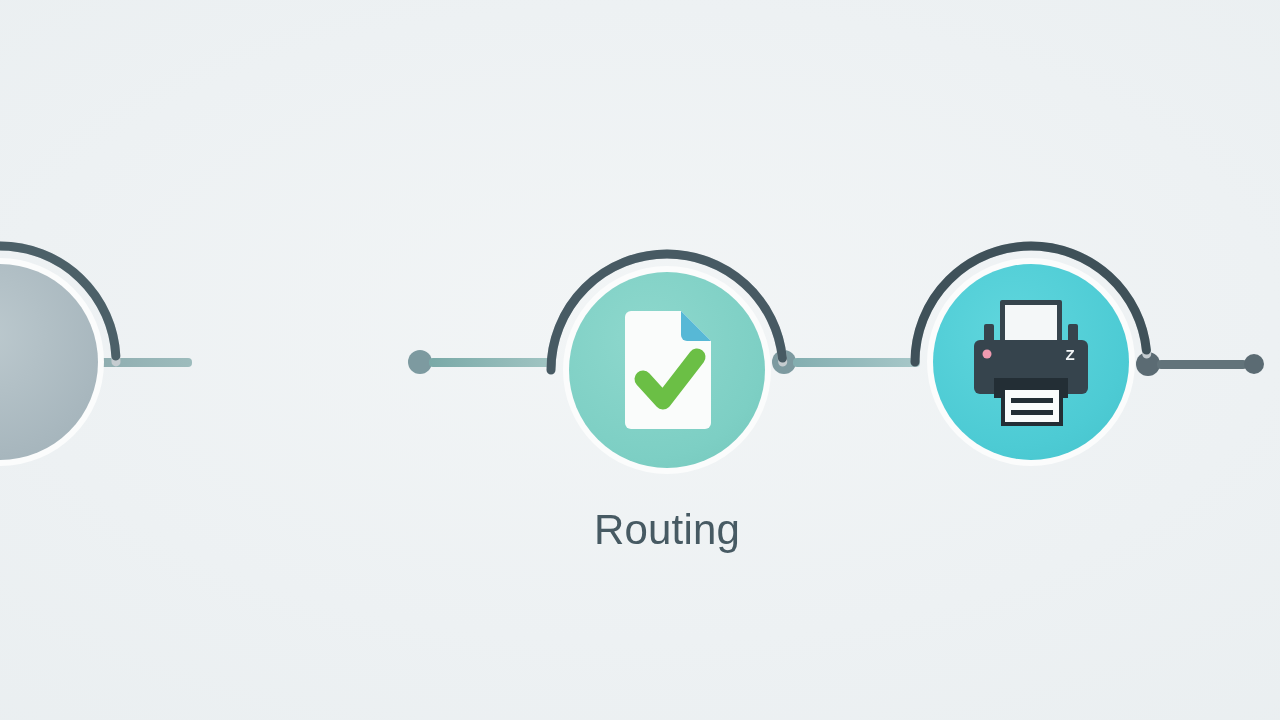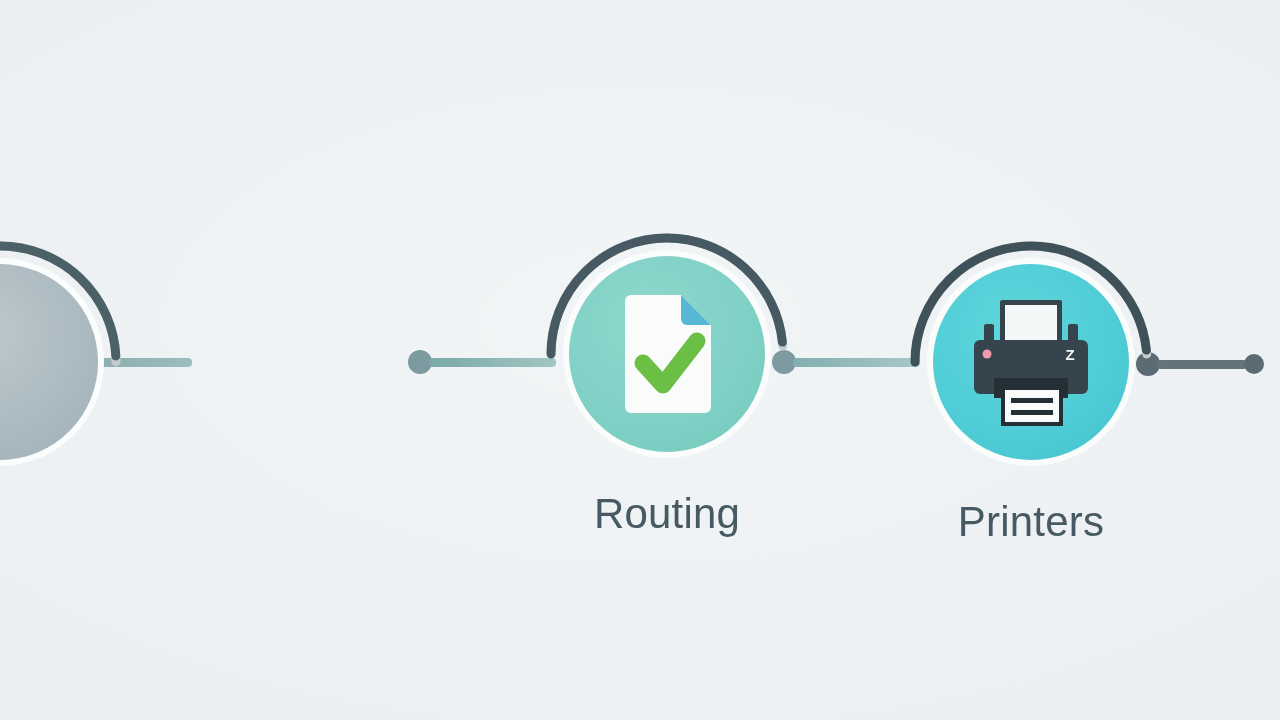--- a/index.html
+++ b/index.html
@@ -93,21 +93,21 @@
     display: block;
     line-height: 0;
   }
 
   
   #node-inbox {
     left: -126px;
     top: 236px;
   }
   #node-rules  { left: 177px; top: 236px; }
-  #node-routing{ left: 541px; top: 228px; }
+  #node-routing{ left: 541px; top: 244px; }
   #node-printers{ left: 905px; top: 236px; }
 
   
   #conn-0 { left: 44px;  top: 350px; width: 148px; }
   #conn-1 { left: 408px; top: 350px; width: 148px; }
   #conn-2 { left: 772px; top: 350px; width: 148px; }
   #conn-3 { left: 1136px;top: 352px; width: 128px; }
 </style>
 </head>
 <body>
@@ -193,16 +193,15 @@
           <text x="104" y="64" font-family="'Liberation Sans',sans-serif" font-size="15" font-weight="bold" fill="#f3f6f7" text-anchor="middle">Z</text>
 
           <rect x="28" y="82" width="74" height="20" fill="#232e35"></rect>
 
           <rect x="37" y="92" width="58" height="36" fill="#fafcfc" stroke="#232e35" stroke-width="4"></rect>
           <rect x="45" y="102" width="42" height="5" fill="#232e35"></rect>
           <rect x="45" y="114" width="42" height="5" fill="#232e35"></rect>
         </svg>
       </span>
     </div>
-    <div class="node-label">Printers</div>
   </div>
 
 </div>
 
 </body></html>

